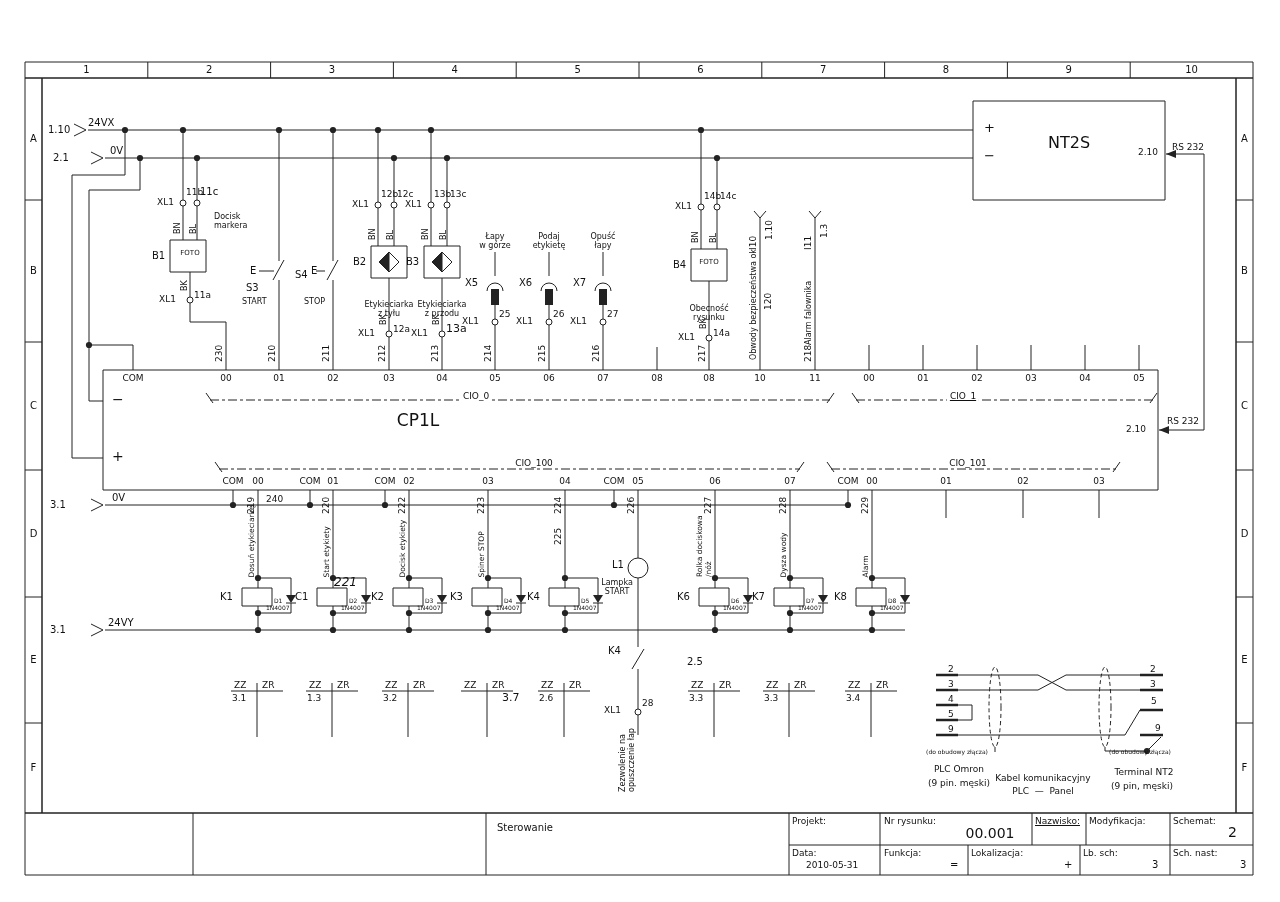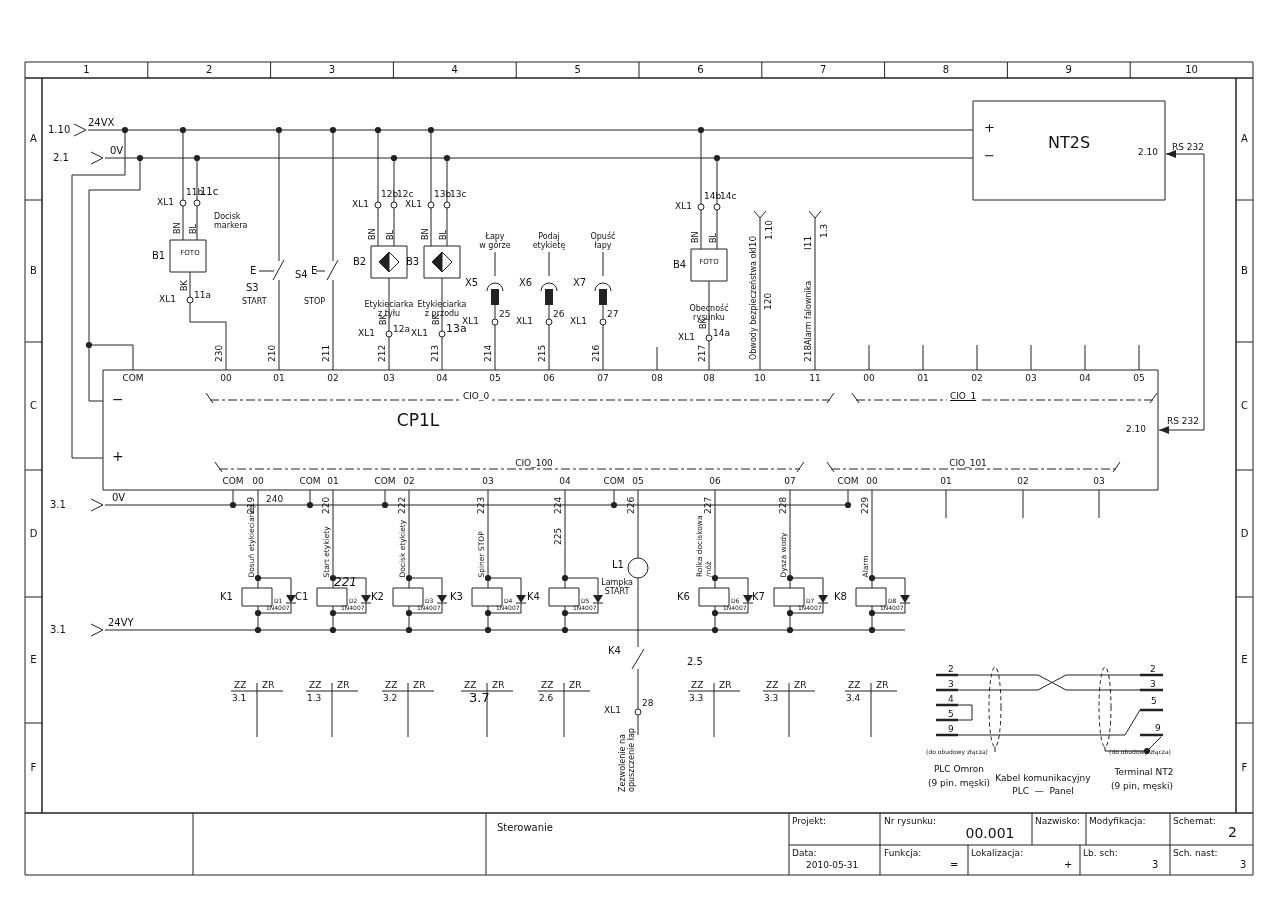--- a/index.html
+++ b/index.html
@@ -281,21 +281,21 @@
       <div class="t" style="left: 417px; top: 604px; font-size: 6px; line-height: 7px;">1N4007</div>
       <div class="t" style="left: 385px; top: 680px; font-size: 9px; line-height: 10px;">ZZ</div>
       <div class="t" style="left: 413px; top: 680px; font-size: 9px; line-height: 10px;">ZR</div>
       <div class="t" style="left: 383px; top: 693px; font-size: 9px; line-height: 10px;">3.2</div>
       <div class="t" style="left: 450px; top: 591px; font-size: 10px; line-height: 11px;">K3</div>
       <div class="t v" style="left: 486px; top: 568.5px; font-size: 7.5px; line-height: 8.5px;">Spiner STOP</div>
       <div class="t" style="left: 504px; top: 597px; font-size: 6px; line-height: 7px;">D4</div>
       <div class="t" style="left: 496px; top: 604px; font-size: 6px; line-height: 7px;">1N4007</div>
       <div class="t" style="left: 464px; top: 680px; font-size: 9px; line-height: 10px;">ZZ</div>
       <div class="t" style="left: 492px; top: 680px; font-size: 9px; line-height: 10px;">ZR</div>
-      <div class="t" style="left: 469px; top: 693px; font-size: 13px; line-height: 10px;">3.7</div>
+      <div class="t" style="left: 486px; top: 693px; font-size: 11px; line-height: 10px; padding-left: 16px;">3.7</div>
       <div class="t" style="left: 527px; top: 591px; font-size: 10px; line-height: 11px;">K4</div>
       <div class="t v" style="left: 563px; top: 535px; font-size: 9px; line-height: 10px;">225</div>
       <div class="t" style="left: 581px; top: 597px; font-size: 6px; line-height: 7px;">D5</div>
       <div class="t" style="left: 573px; top: 604px; font-size: 6px; line-height: 7px;">1N4007</div>
       <div class="t" style="left: 541px; top: 680px; font-size: 9px; line-height: 10px;">ZZ</div>
       <div class="t" style="left: 569px; top: 680px; font-size: 9px; line-height: 10px;">ZR</div>
       <div class="t" style="left: 539px; top: 693px; font-size: 9px; line-height: 10px;">2.6</div>
       <div class="t" style="left: 677px; top: 591px; font-size: 10px; line-height: 11px;">K6</div>
       <div class="t v" style="left: 713px; top: 560px; font-size: 7.5px; line-height: 8.5px;">Rolka dociskowa
 /nóż</div>
@@ -341,21 +341,21 @@
       <div class="t c" style="left: 959px; top: 764px; font-size: 9px; line-height: 10px;">PLC Omron</div>
       <div class="t c" style="left: 959px; top: 778px; font-size: 9px; line-height: 10px;">(9 pin. męski)</div>
       <div class="t c" style="left: 1043px; top: 773px; font-size: 9px; line-height: 10px;">Kabel komunikacyjny</div>
       <div class="t c" style="left: 1043px; top: 786px; font-size: 9px; line-height: 10px;">PLC  —  Panel</div>
       <div class="t c" style="left: 1144px; top: 767px; font-size: 9px; line-height: 10px;">Terminal NT2</div>
       <div class="t c" style="left: 1142px; top: 781px; font-size: 9px; line-height: 10px;">(9 pin, męski)</div>
       <div class="t" style="left: 497px; top: 822px; font-size: 10px; line-height: 11px;">Sterowanie</div>
       <div class="t" style="left: 792px; top: 816px; font-size: 9px; line-height: 10px;">Projekt:</div>
       <div class="t" style="left: 884px; top: 816px; font-size: 9px; line-height: 10px;">Nr rysunku:</div>
       <div class="t c" style="left: 990px; top: 826px; font-size: 14px; line-height: 15px;">00.001</div>
-      <div class="t" style="left: 1035px; top: 816px; font-size: 9px; line-height: 10px;">Nazwisko:</div>
+      <div class="t" style="left: 1035px; top: 816px; font-size: 9px; line-height: 10px; text-decoration: underline;">Nazwisko:</div>
       <div class="t" style="left: 1089px; top: 816px; font-size: 9px; line-height: 10px;">Modyfikacja:</div>
       <div class="t" style="left: 1173px; top: 816px; font-size: 9px; line-height: 10px;">Schemat:</div>
       <div class="t" style="left: 1228px; top: 825px; font-size: 14px; line-height: 15px;">2</div>
       <div class="t" style="left: 792px; top: 848px; font-size: 9px; line-height: 10px;">Data:</div>
       <div class="t" style="left: 806px; top: 860px; font-size: 9px; line-height: 10px;">2010-05-31</div>
       <div class="t" style="left: 884px; top: 848px; font-size: 9px; line-height: 10px;">Funkcja:</div>
       <div class="t" style="left: 950px; top: 859px; font-size: 10px; line-height: 11px;">=</div>
       <div class="t" style="left: 971px; top: 848px; font-size: 9px; line-height: 10px;">Lokalizacja:</div>
       <div class="t" style="left: 1064px; top: 859px; font-size: 10px; line-height: 11px;">+</div>
       <div class="t" style="left: 1083px; top: 848px; font-size: 9px; line-height: 10px;">Lb. sch:</div>

